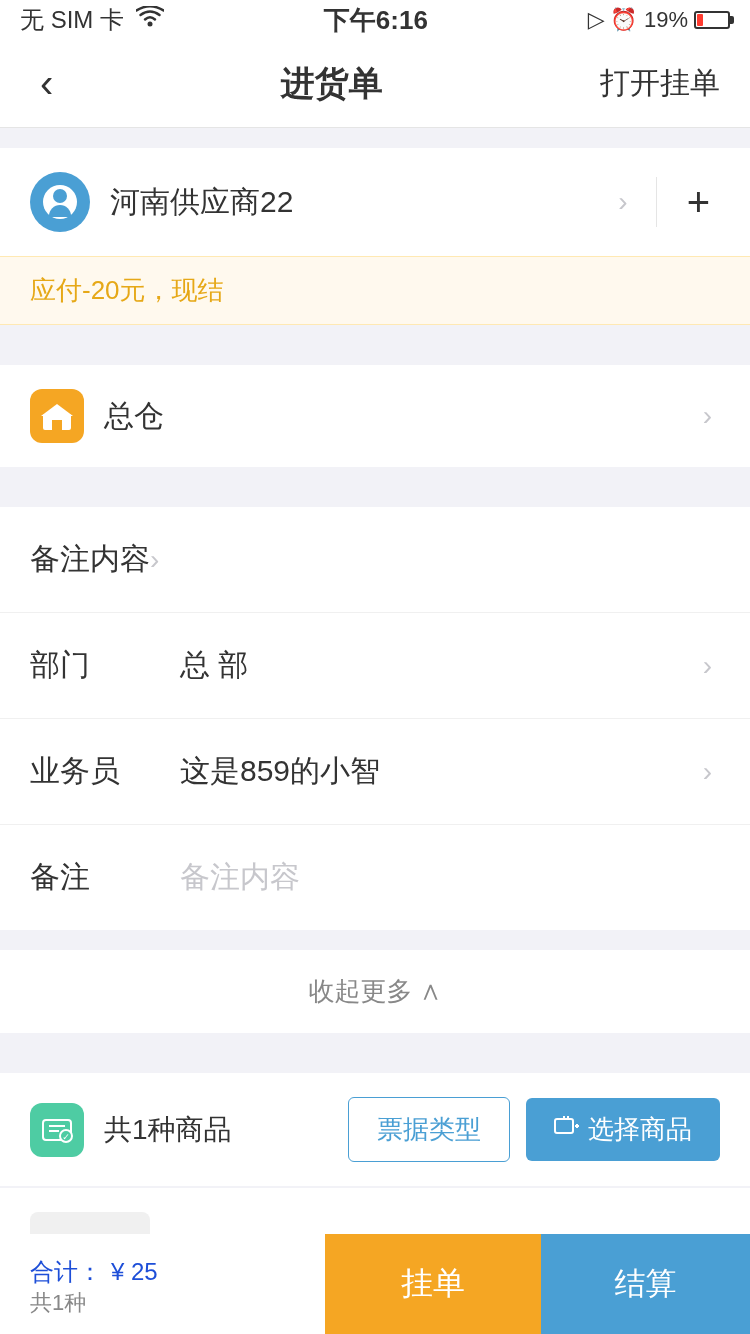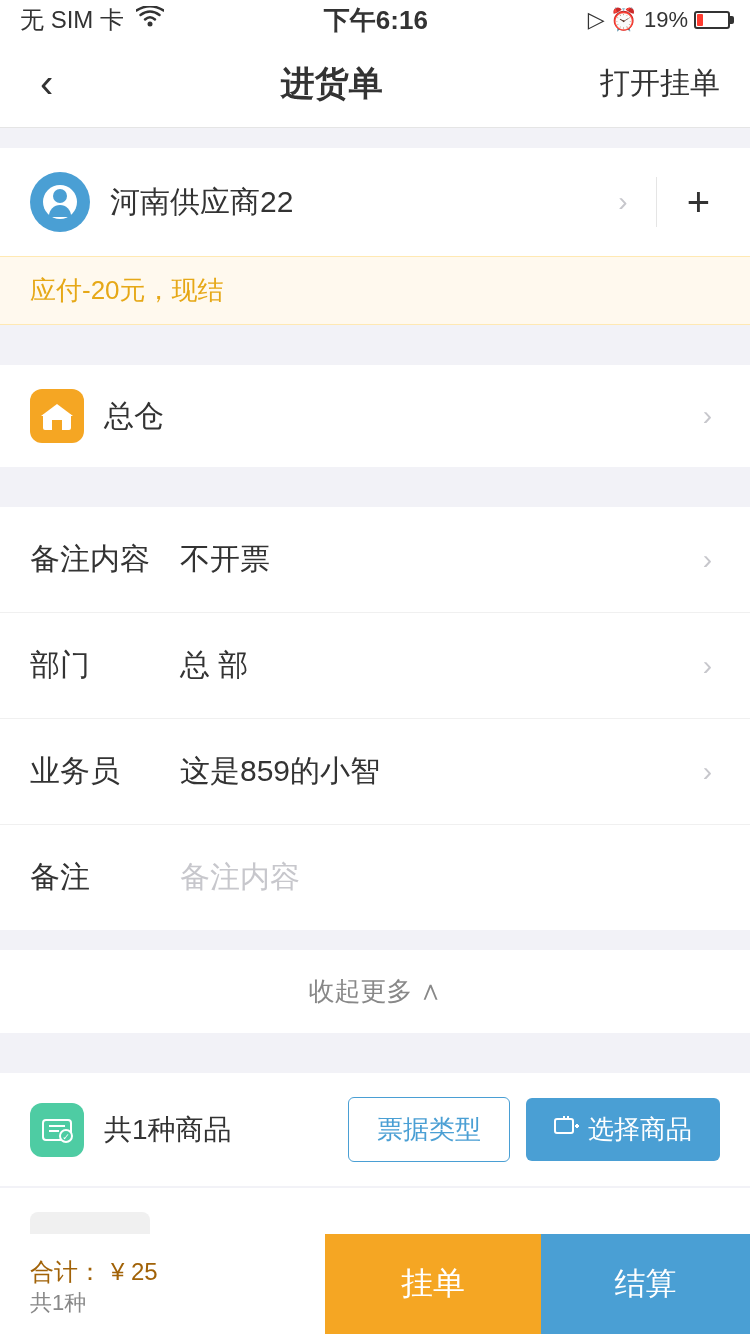--- a/index.html
+++ b/index.html
@@ -344,21 +344,21 @@
       flex: 1;
       background: #fff;
       display: flex;
       flex-direction: column;
       justify-content: center;
       padding: 0 30px;
     }
     .total-amount {
       font-size: 32px;
       font-weight: 600;
-      color: #a16207;
+      color: #1d4ed8;
     }
     .total-amount span { font-size: 24px; font-weight: normal; }
     .total-count {
       font-size: 22px;
       color: #888;
     }
     .btn-pending {
       width: 216px;
       background: #f5a623;
       color: #fff;
@@ -440,21 +440,20 @@
   </div>
   <span class="warehouse-name">总仓</span>
   <span class="chevron">›</span>
 </div>
 
 <div class="section-gap"></div>
 
 <div class="form-section">
   <div class="form-row">
     <span class="form-label">备注内容</span>
-    <span class="form-value">不开票</span>
     <span class="chevron">›</span>
   </div>
   <div class="form-row">
     <span class="form-label">部门</span>
     <span class="form-value">总 部</span>
     <span class="chevron">›</span>
   </div>
   <div class="form-row">
     <span class="form-label">业务员</span>
     <span class="form-value">这是859的小智</span>

